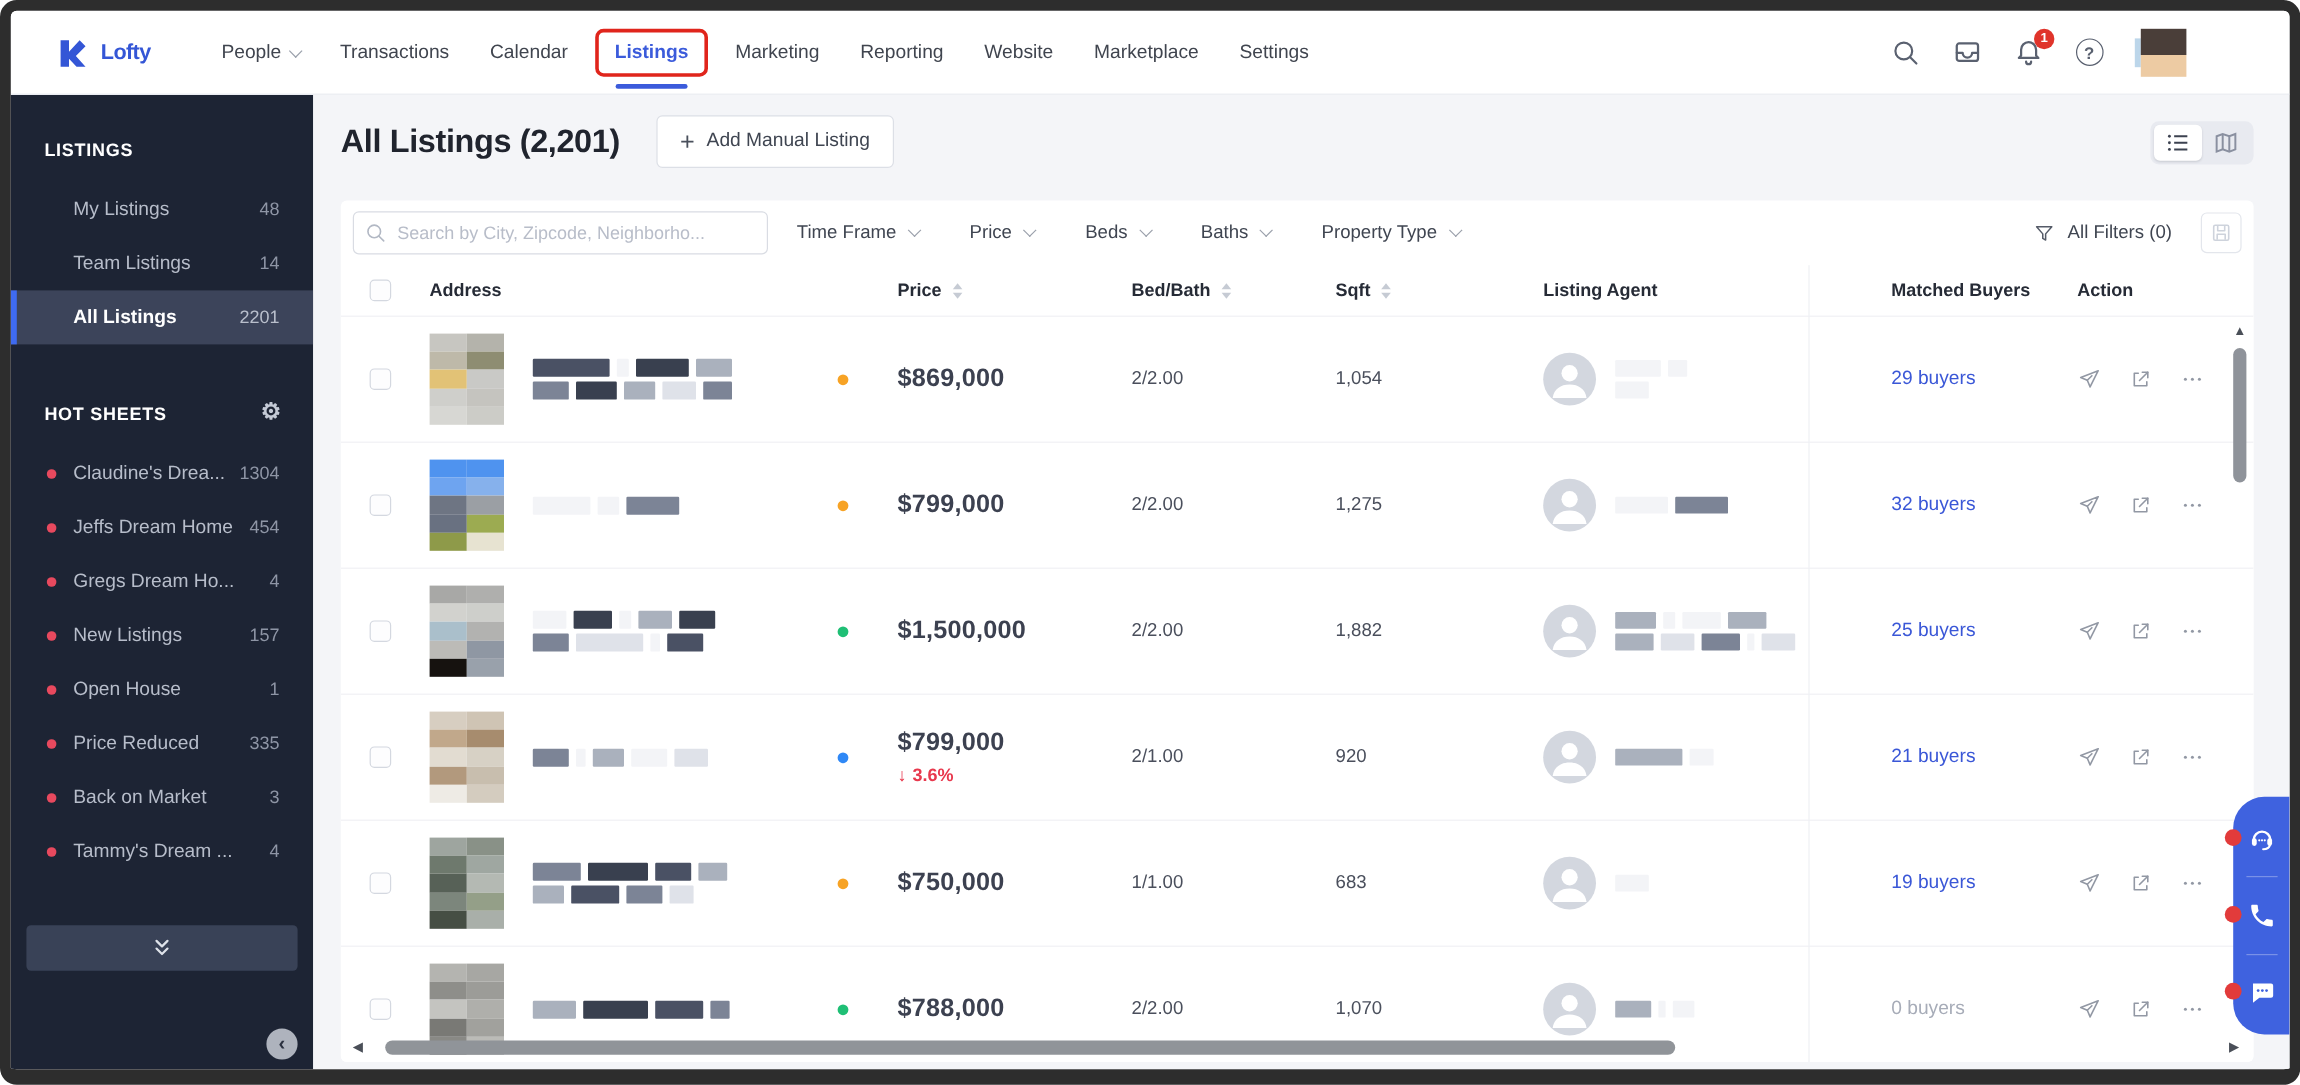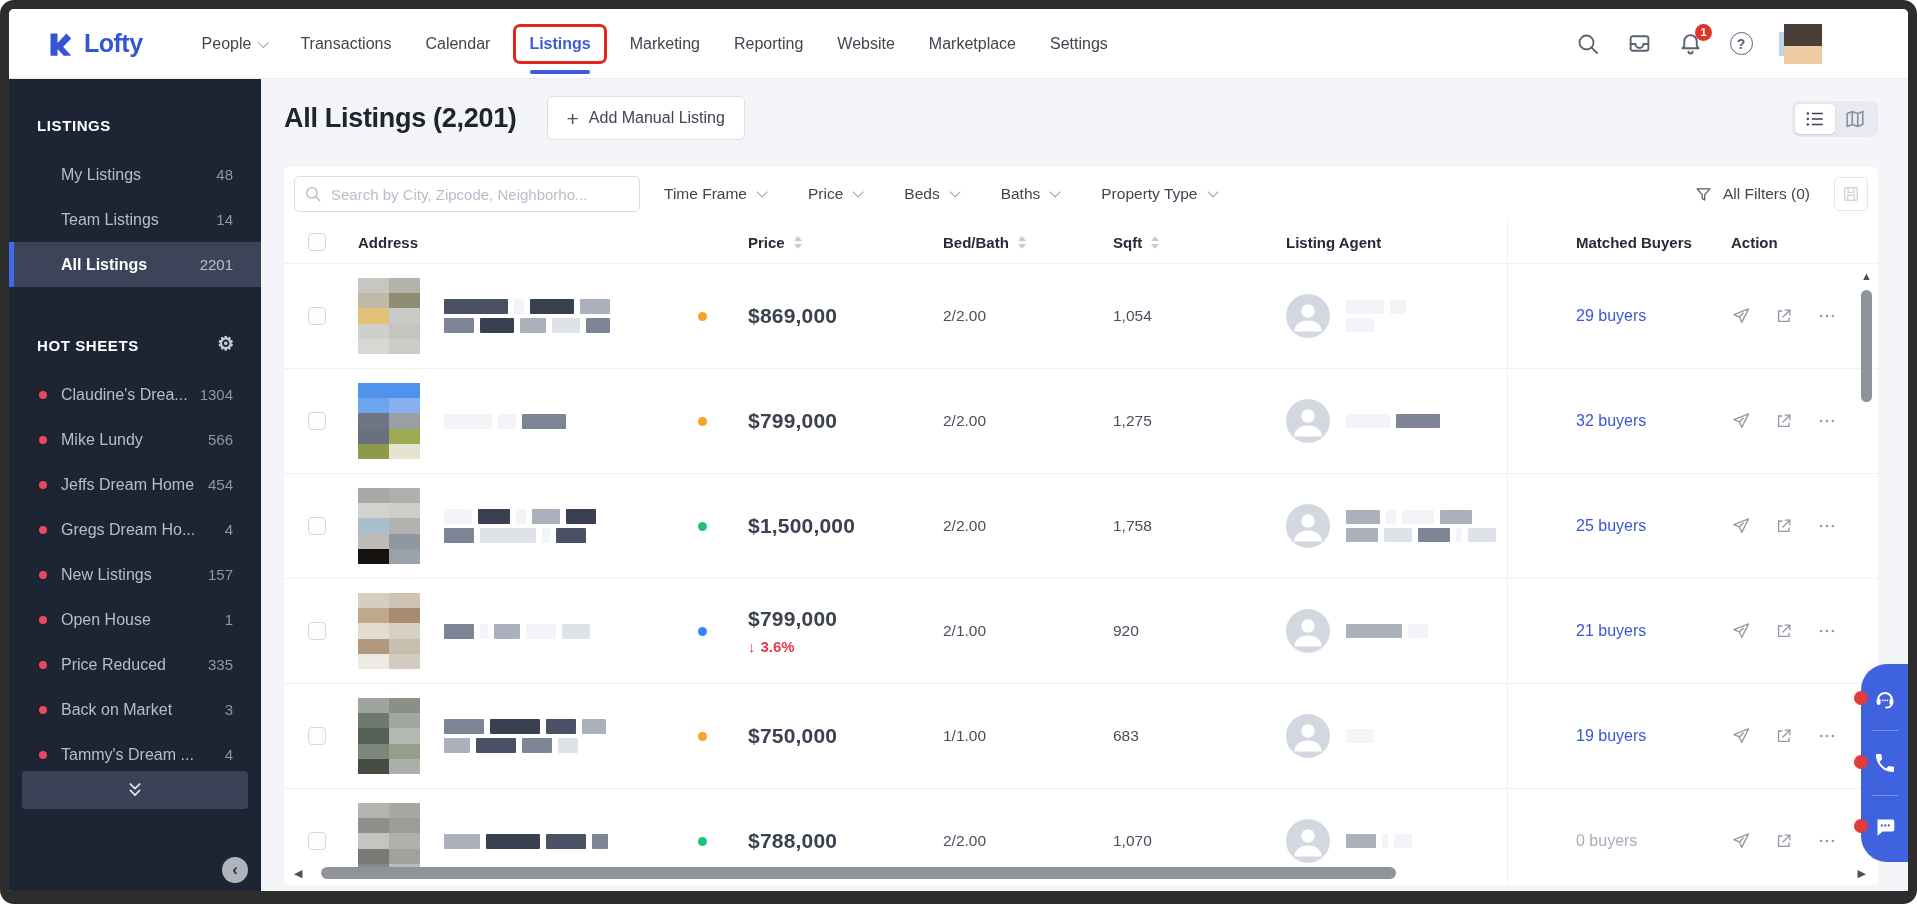--- a/index.html
+++ b/index.html
@@ -5,21 +5,21 @@
   * { margin:0; padding:0; box-sizing:border-box; }
   html,body { width:1917px; height:904px; background:#fff; font-family:"Liberation Sans",sans-serif; overflow:hidden; }
 
   .frame { position:absolute; inset:0; width:1917px; height:904px; border:9px solid #2d2d2d; border-bottom-width:13px; border-radius:14px; background:#f4f5f8; overflow:hidden; }
   .app { position:relative; width:1899px; height:882px; }
 
   
   .topbar { position:absolute; top:0; left:0; width:100%; height:70px; background:#fff; border-bottom:1px solid #e9ebf0; display:flex; align-items:center; z-index:5; }
   .logo { display:flex; align-items:center; gap:9px; margin-left:38px; }
   .logo-mark { width:28px; height:28px; }
-  .logo-text { font-size:25px; font-weight:bold; color:#3456d6; letter-spacing:-0.5px; }
+  .logo-text { font-size:18px; font-weight:bold; color:#3456d6; letter-spacing:-0.5px; }
   .nav { display:flex; align-items:center; margin-left:42px; }
   .nav-item { display:flex; align-items:center; gap:7px; font-size:16px; color:#40454f; padding:0 17px; cursor:pointer; white-space:nowrap; }
   .caret { width:8px; height:8px; border-right:1.7px solid #9aa0ab; border-bottom:1.7px solid #9aa0ab; transform:rotate(45deg) translateY(-2px); }
   .nav-item.active { color:#3b5bdb; font-weight:bold; position:relative; padding:0; }
   .annotation { border:3px solid #e0251c; border-radius:7px; padding:8px 13px; margin:0 6px; }
   .active-underline { position:absolute; left:50%; transform:translateX(-50%); bottom:-21px; width:60px; height:4px; background:#3b5bdb; border-radius:2px; }
   .top-icons { margin-left:auto; margin-right:86px; display:flex; align-items:center; gap:25px; }
   .tbicon { width:26px; height:26px; display:flex; align-items:center; justify-content:center; cursor:pointer; position:relative; }
   .tbicon svg { stroke:#5a6170; fill:none; stroke-width:1.8; stroke-linecap:round; stroke-linejoin:round; }
   .help-circle { width:23px; height:23px; border:1.8px solid #5a6170; border-radius:50%; display:flex; align-items:center; justify-content:center; font-size:14px; font-weight:bold; color:#5a6170; }
@@ -217,25 +217,20 @@
     </div>
     <div class="side-header hot-header-row">
       <span>HOT SHEETS</span>
       <span class="gear">⚙</span>
     </div>
     <div class="side-list">
       <div class="side-item">
             <span class="hot-dot"></span>
             <span class="lbl">Claudine's Drea...</span>
             <span class="cnt">1304</span>
-          </div>
-      <div class="side-item">
-            <span class="hot-dot"></span>
-            <span class="lbl">Mike Lundy</span>
-            <span class="cnt">566</span>
           </div>
       <div class="side-item">
             <span class="hot-dot"></span>
             <span class="lbl">Jeffs Dream Home</span>
             <span class="cnt">454</span>
           </div>
       <div class="side-item">
             <span class="hot-dot"></span>
             <span class="lbl">Gregs Dream Ho...</span>
             <span class="cnt">4</span>
@@ -583,21 +578,21 @@
                 </div>
     </div>
     <div>
                 <span class="dot" style="background: rgb(31, 191, 117);"></span>
               </div>
     <div>
       <div class="price-main">$1,500,000</div>
 
     </div>
     <div class="val">2/2.00</div>
-    <div class="val">1,758</div>
+    <div class="val">1,882</div>
     <div class="col-agent">
       <span class="ag-avatar">
         <svg viewBox="0 0 24 24">
                     <circle cx="12" cy="9.3" r="3.7" fill="#fff"></circle>
                     <path d="M4.3 20.5c.6-4 3.6-6.1 7.7-6.1s7.1 2.1 7.7 6.1z" fill="#fff"></path>
                   </svg>
       </span>
       <div class="agent-blocks">
                   <div class="rline">
                     <span style="width: 34px; background: rgb(170, 177, 189);"></span>

